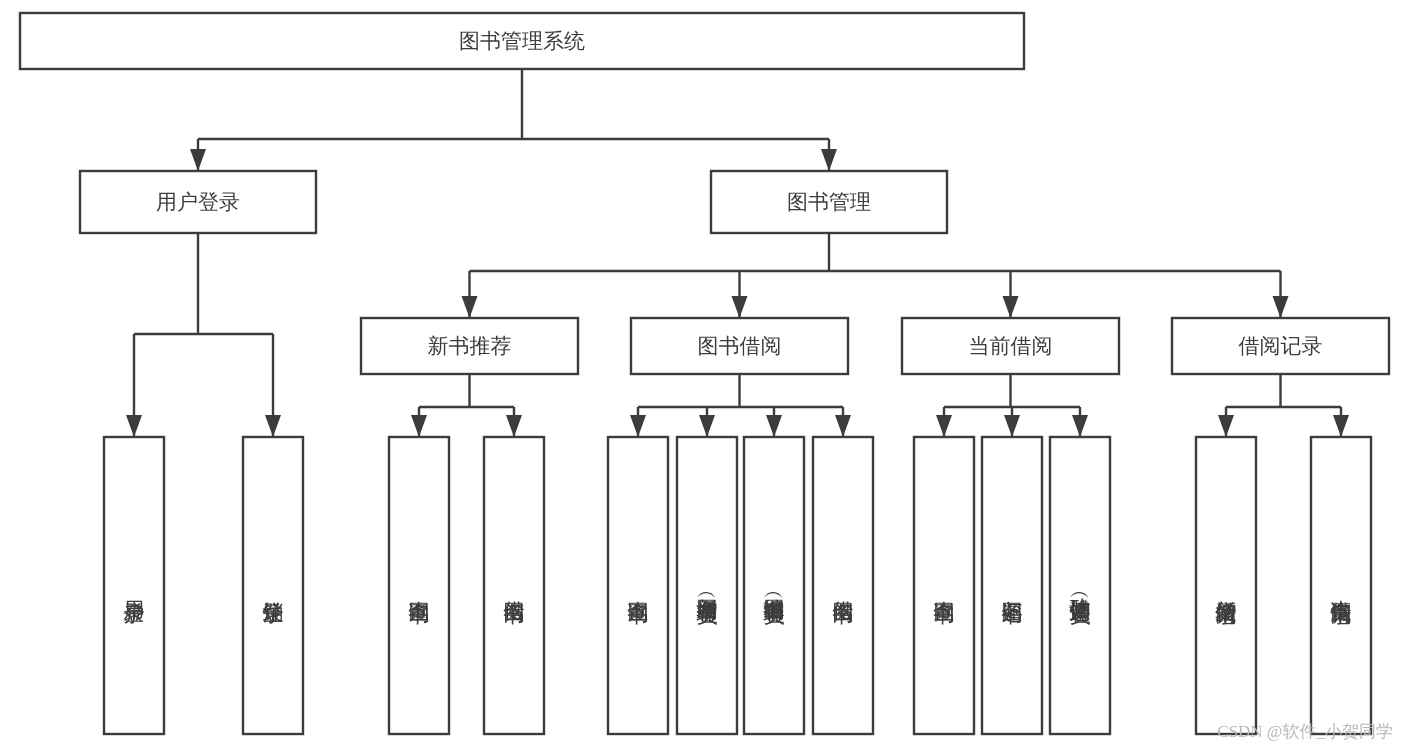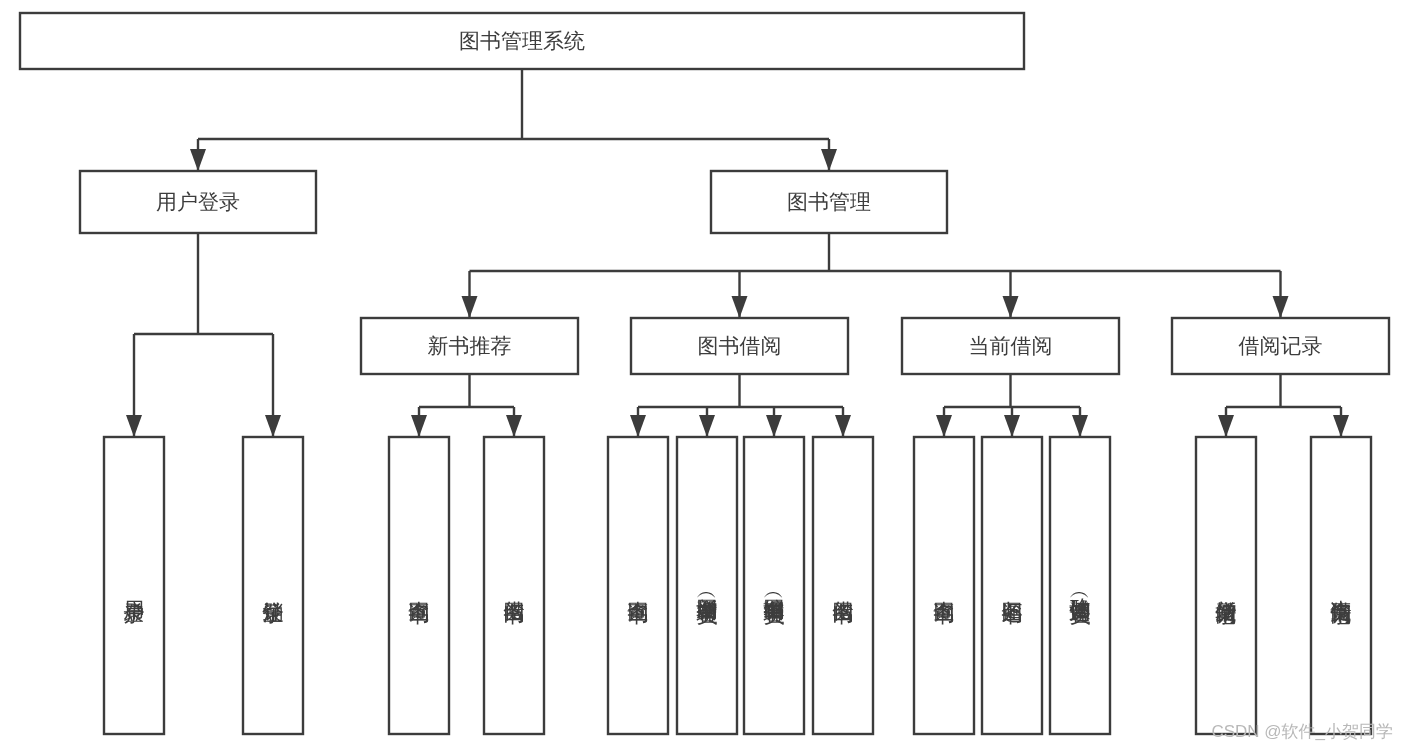--- a/index.html
+++ b/index.html
@@ -64,21 +64,21 @@
     letter-spacing: 1px;
     pointer-events: none;
     text-align: center;
     box-sizing: border-box;
     overflow: hidden;
   }
   .watermark {
     position: absolute;
     right: 12px;
     bottom: 4px;
-    font-family: Liberation Sans, sans-serif;
+    font-family: Liberation Serif, serif;
     font-size: 17px;
     color: #b8b8b8;
     white-space: nowrap;
     user-select: none;
   }
 </style>
 </head>
 <body>
 
 <div id="diagram-root">

